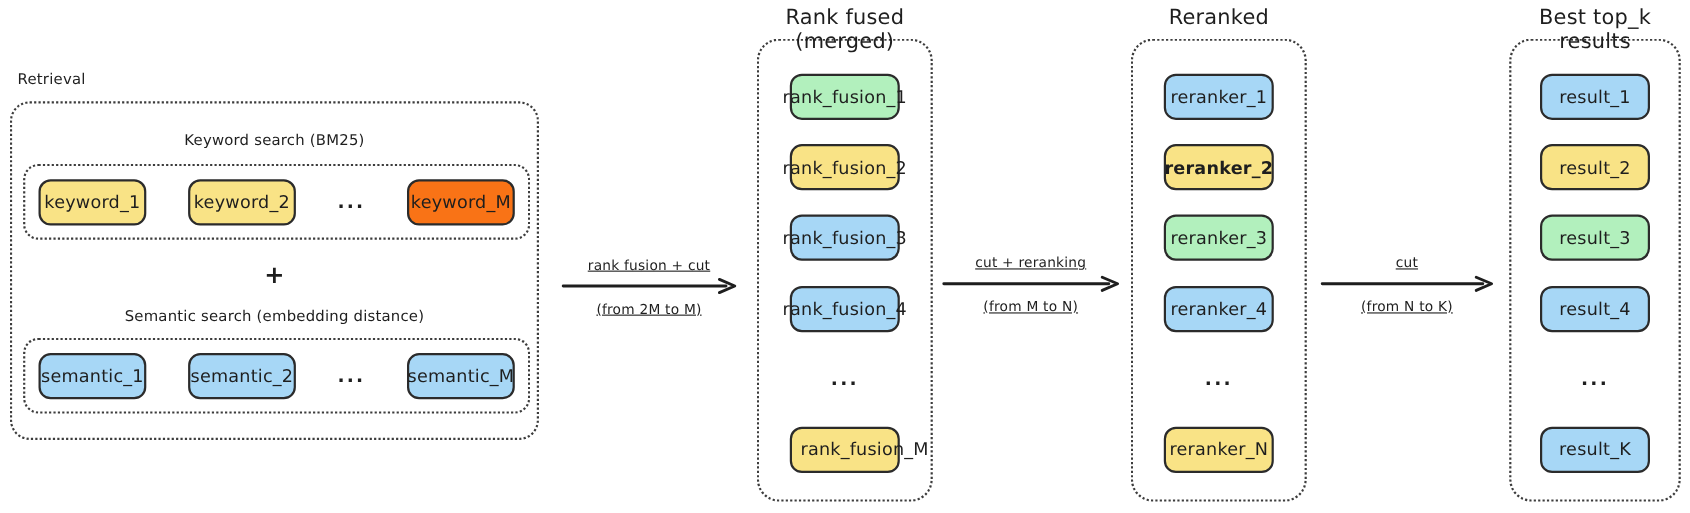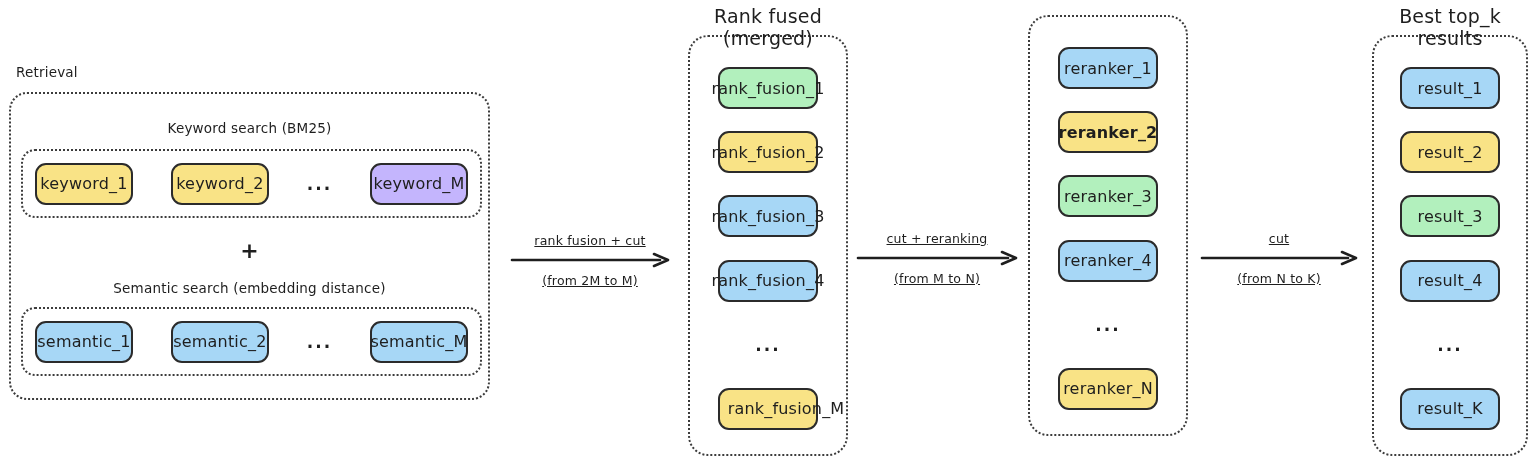--- a/index.html
+++ b/index.html
@@ -83,21 +83,21 @@
 
   <div class="retrieval-label hand">Retrieval</div>
 
   <div class="retrieval-box dotted-box">
     <div class="group-title kw-title hand">Keyword search (BM25)</div>
 
     <div class="inner-group kw-group">
       <div class="node hand" style="background: rgb(249, 227, 134);">keyword_1</div>
       <div class="node hand" style="background: rgb(249, 227, 134);">keyword_2</div>
       <div class="ellipsis">...</div>
-      <div class="node hand" style="background: #c4b5fd;">keyword_M</div>
+      <div class="node hand" style="background: #f97316;">keyword_M</div>
     </div>
 
     <div class="plus-sign">+</div>
 
     <div class="group-title sem-title hand">Semantic search (embedding distance)</div>
 
     <div class="inner-group sem-group">
       <div class="node hand" style="background: rgb(167, 215, 246);">semantic_1</div>
       <div class="node hand" style="background: rgb(167, 215, 246);">semantic_2</div>
       <div class="ellipsis">...</div>
@@ -129,20 +129,21 @@
   <div class="arrow-wrap" style="left:854px; top:231px; width:166px;">
     <div class="arrow-label arrow-top hand">cut + reranking</div>
     <svg class="arrow-svg" width="162" height="16">
       <line x1="2" y1="8" x2="152" y2="8" stroke="#1e1e1e" stroke-width="2.6" stroke-linecap="round"></line>
       <polyline points="146,2 160,8 146,14" fill="none" stroke="#1e1e1e" stroke-width="2.6" stroke-linecap="round" stroke-linejoin="round"></polyline>
     </svg>
     <div class="arrow-label arrow-bottom hand">(from M to N)</div>
   </div>
 
   <div class="column" style="left:1028px; top:5px; width:160px;">
+    <div class="column-title hand">Reranked</div>
     <div class="column-box">
       <div class="node hand" style="background: rgb(167, 215, 246);">reranker_1</div>
       <div class="node hand" style="background: rgb(249, 227, 134); font-weight: bold;">reranker_2</div>
       <div class="node hand" style="background: rgb(178, 240, 189);">reranker_3</div>
       <div class="node hand" style="background: rgb(167, 215, 246);">reranker_4</div>
       <div class="ellipsis">...</div>
       <div class="node hand" style="background: rgb(249, 227, 134);">reranker_N</div>
     </div>
   </div>
 

